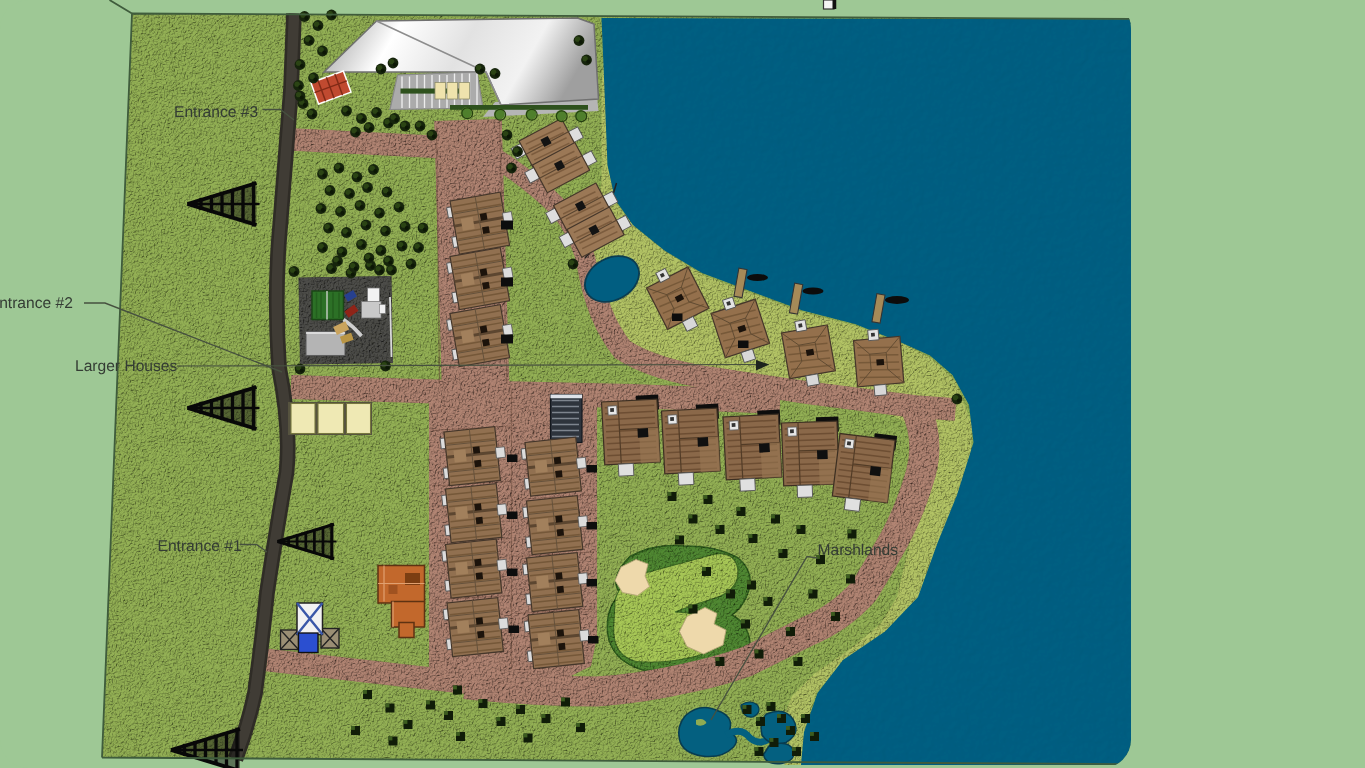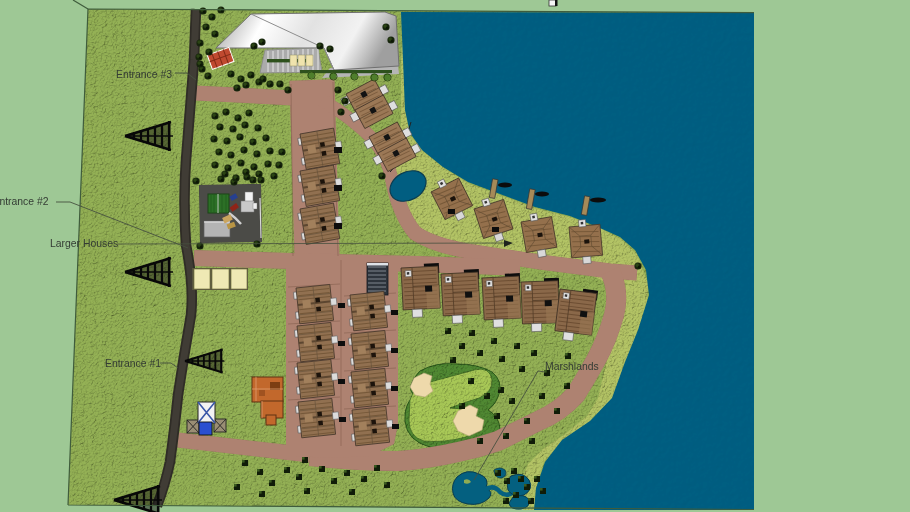--- a/index.html
+++ b/index.html
@@ -1,16 +1,16 @@
 <!DOCTYPE html>
 <html><head>
 <meta charset="utf-8">
 <style>
   html,body{margin:0;padding:0;background:#9ec895;}
-  #stage{position:relative;width:754px;height:512px;overflow:hidden;font-family:"Liberation Sans",sans-serif;}
+  #stage{position:relative;width:754px;height:512px;overflow:hidden;font-family:"Liberation Sans",sans-serif;border-radius:19px;}
 </style>
 </head>
 <body>
 <div id="stage">
 <svg width="910" height="512" viewBox="0 0 910 512" xmlns="http://www.w3.org/2000/svg">
 <defs>
   <linearGradient id="roofg" x1="0" y1="0" x2="1" y2="0.18">
     <stop offset="0" stop-color="#9a9a9a"></stop>
     <stop offset="0.28" stop-color="#ffffff"></stop>
     <stop offset="0.55" stop-color="#e2e2e2"></stop>

